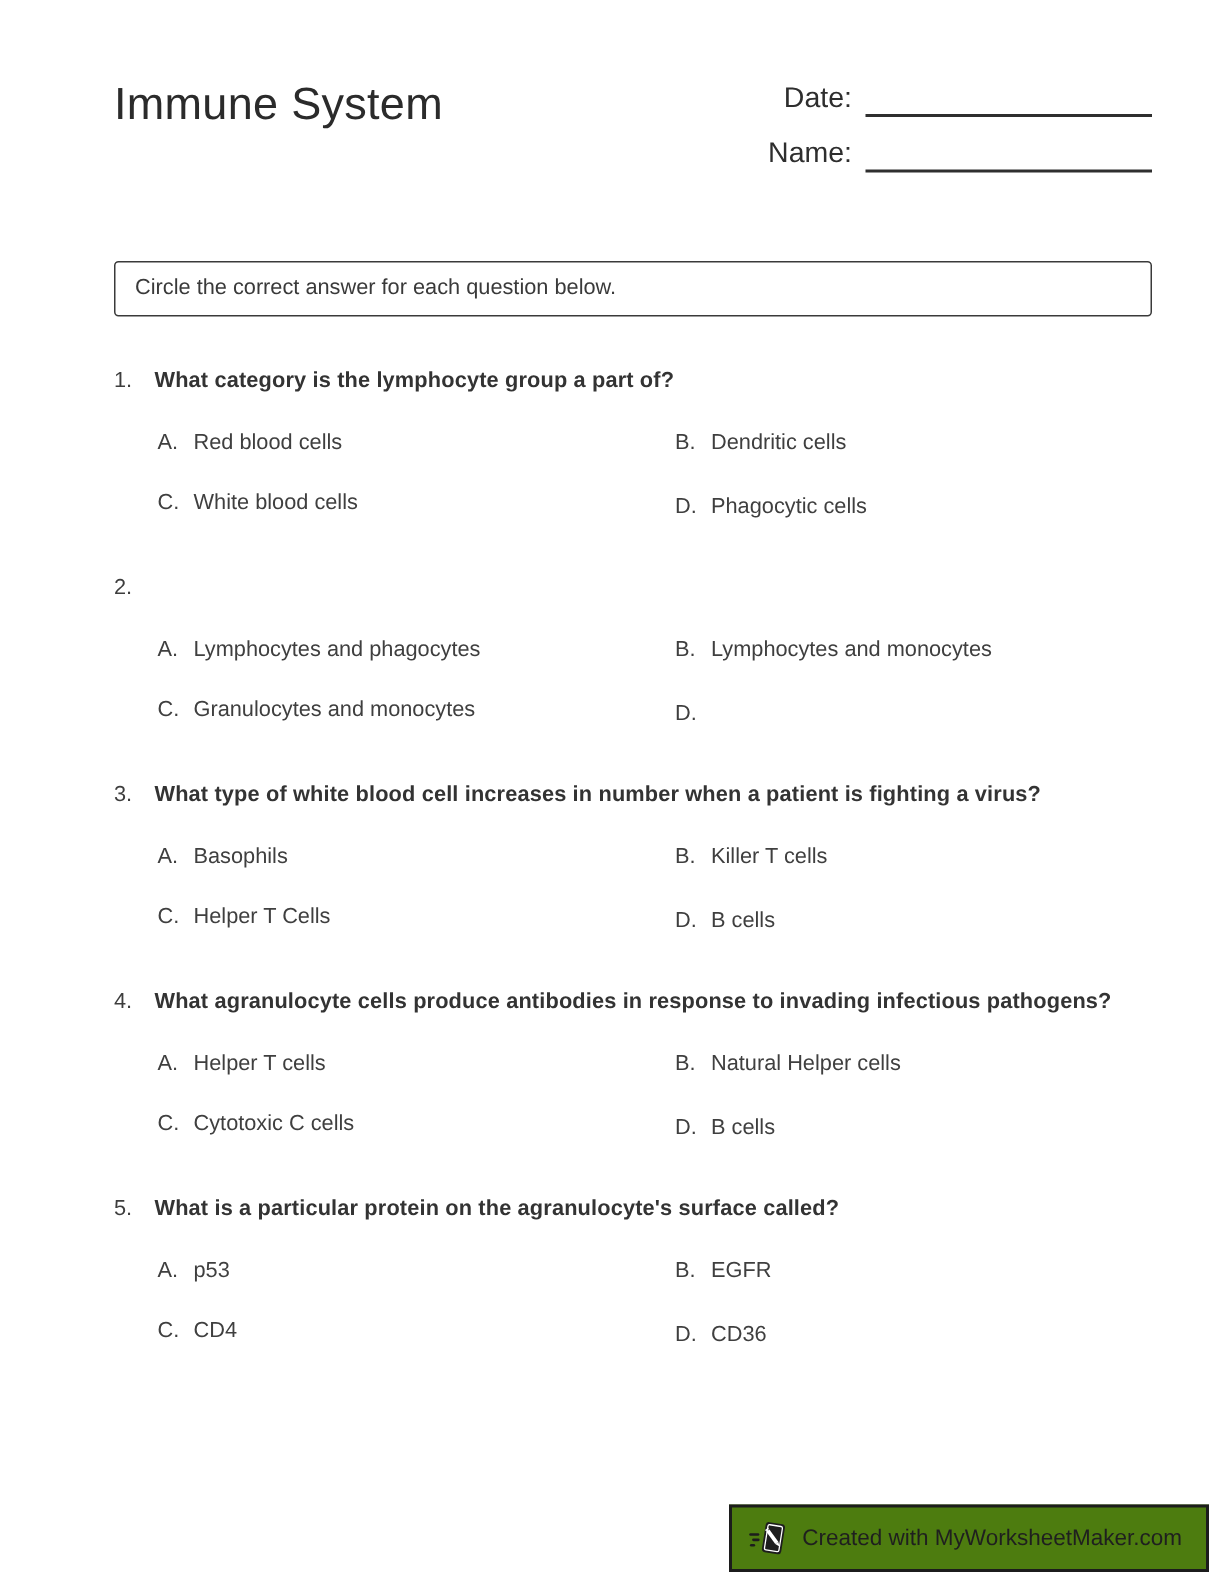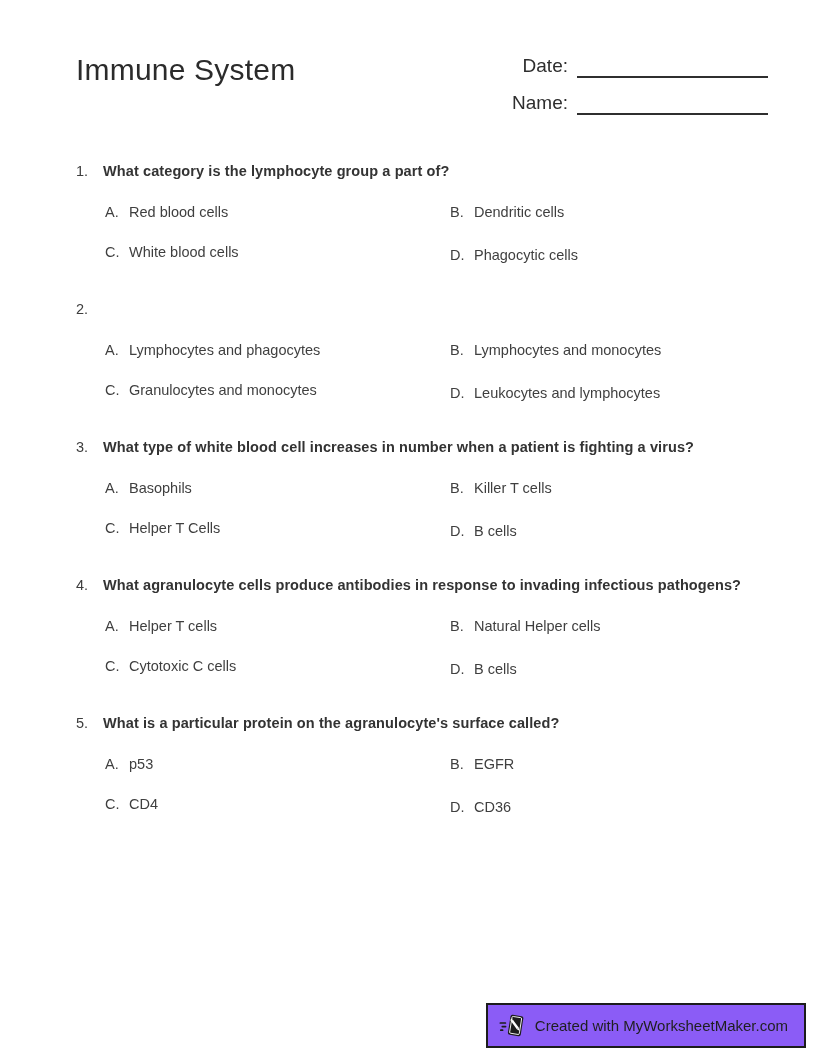--- a/index.html
+++ b/index.html
@@ -46,21 +46,21 @@
   .option.left { margin-left: 29px; width: 345px; flex: none; }
   .opt-row.row2 .option.right { position: relative; top: 3px; }
   .opt-letter { width: 24px; flex: none; }
 
   
   .footer-credit {
     position: absolute; right: 10px; bottom: 8px;
     border: 2px solid #1c1c1c;
     padding: 7px 16px 7px 11px;
     display: flex; align-items: center; gap: 9px;
-    font-size: 15px; color: #1f1f1f; background: #8b5cf6;
+    font-size: 15px; color: #1f1f1f; background: #4d7c0f;
   }
   .logo-icon { width: 27px; height: 27px; flex: none; display: block; }
 </style>
 </head>
 <body>
 
 <div class="page">
 
   <div class="header-row">
     <h1 class="page-title">Immune System</h1>
@@ -69,20 +69,23 @@
         <span class="fill-label">Date:</span>
         <span class="fill-line"></span>
       </div>
       <div class="fill-row">
         <span class="fill-label">Name:</span>
         <span class="fill-line"></span>
       </div>
     </div>
   </div>
 
+  <div class="instruction-box">
+    <span>Circle the correct answer for each question below.</span>
+  </div>
 
   <div class="questions">
 
     <div class="question">
       <div class="q-line">
         <span class="q-num">1.</span>
         <span class="q-text">What category is the lymphocyte group a part of?</span>
       </div>
       <div class="opt-row row1">
         <div class="option left">
@@ -120,21 +123,20 @@
           <span class="opt-text">Lymphocytes and monocytes</span>
         </div>
       </div>
       <div class="opt-row row2">
         <div class="option left">
           <span class="opt-letter">C.</span>
           <span class="opt-text">Granulocytes and monocytes</span>
         </div>
         <div class="option right">
           <span class="opt-letter">D.</span>
-          <span class="opt-text">Leukocytes and lymphocytes</span>
         </div>
       </div>
     </div>
 
     <div class="question">
       <div class="q-line">
         <span class="q-num">3.</span>
         <span class="q-text">What type of white blood cell increases in number when a patient is fighting a virus?</span>
       </div>
       <div class="opt-row row1">

